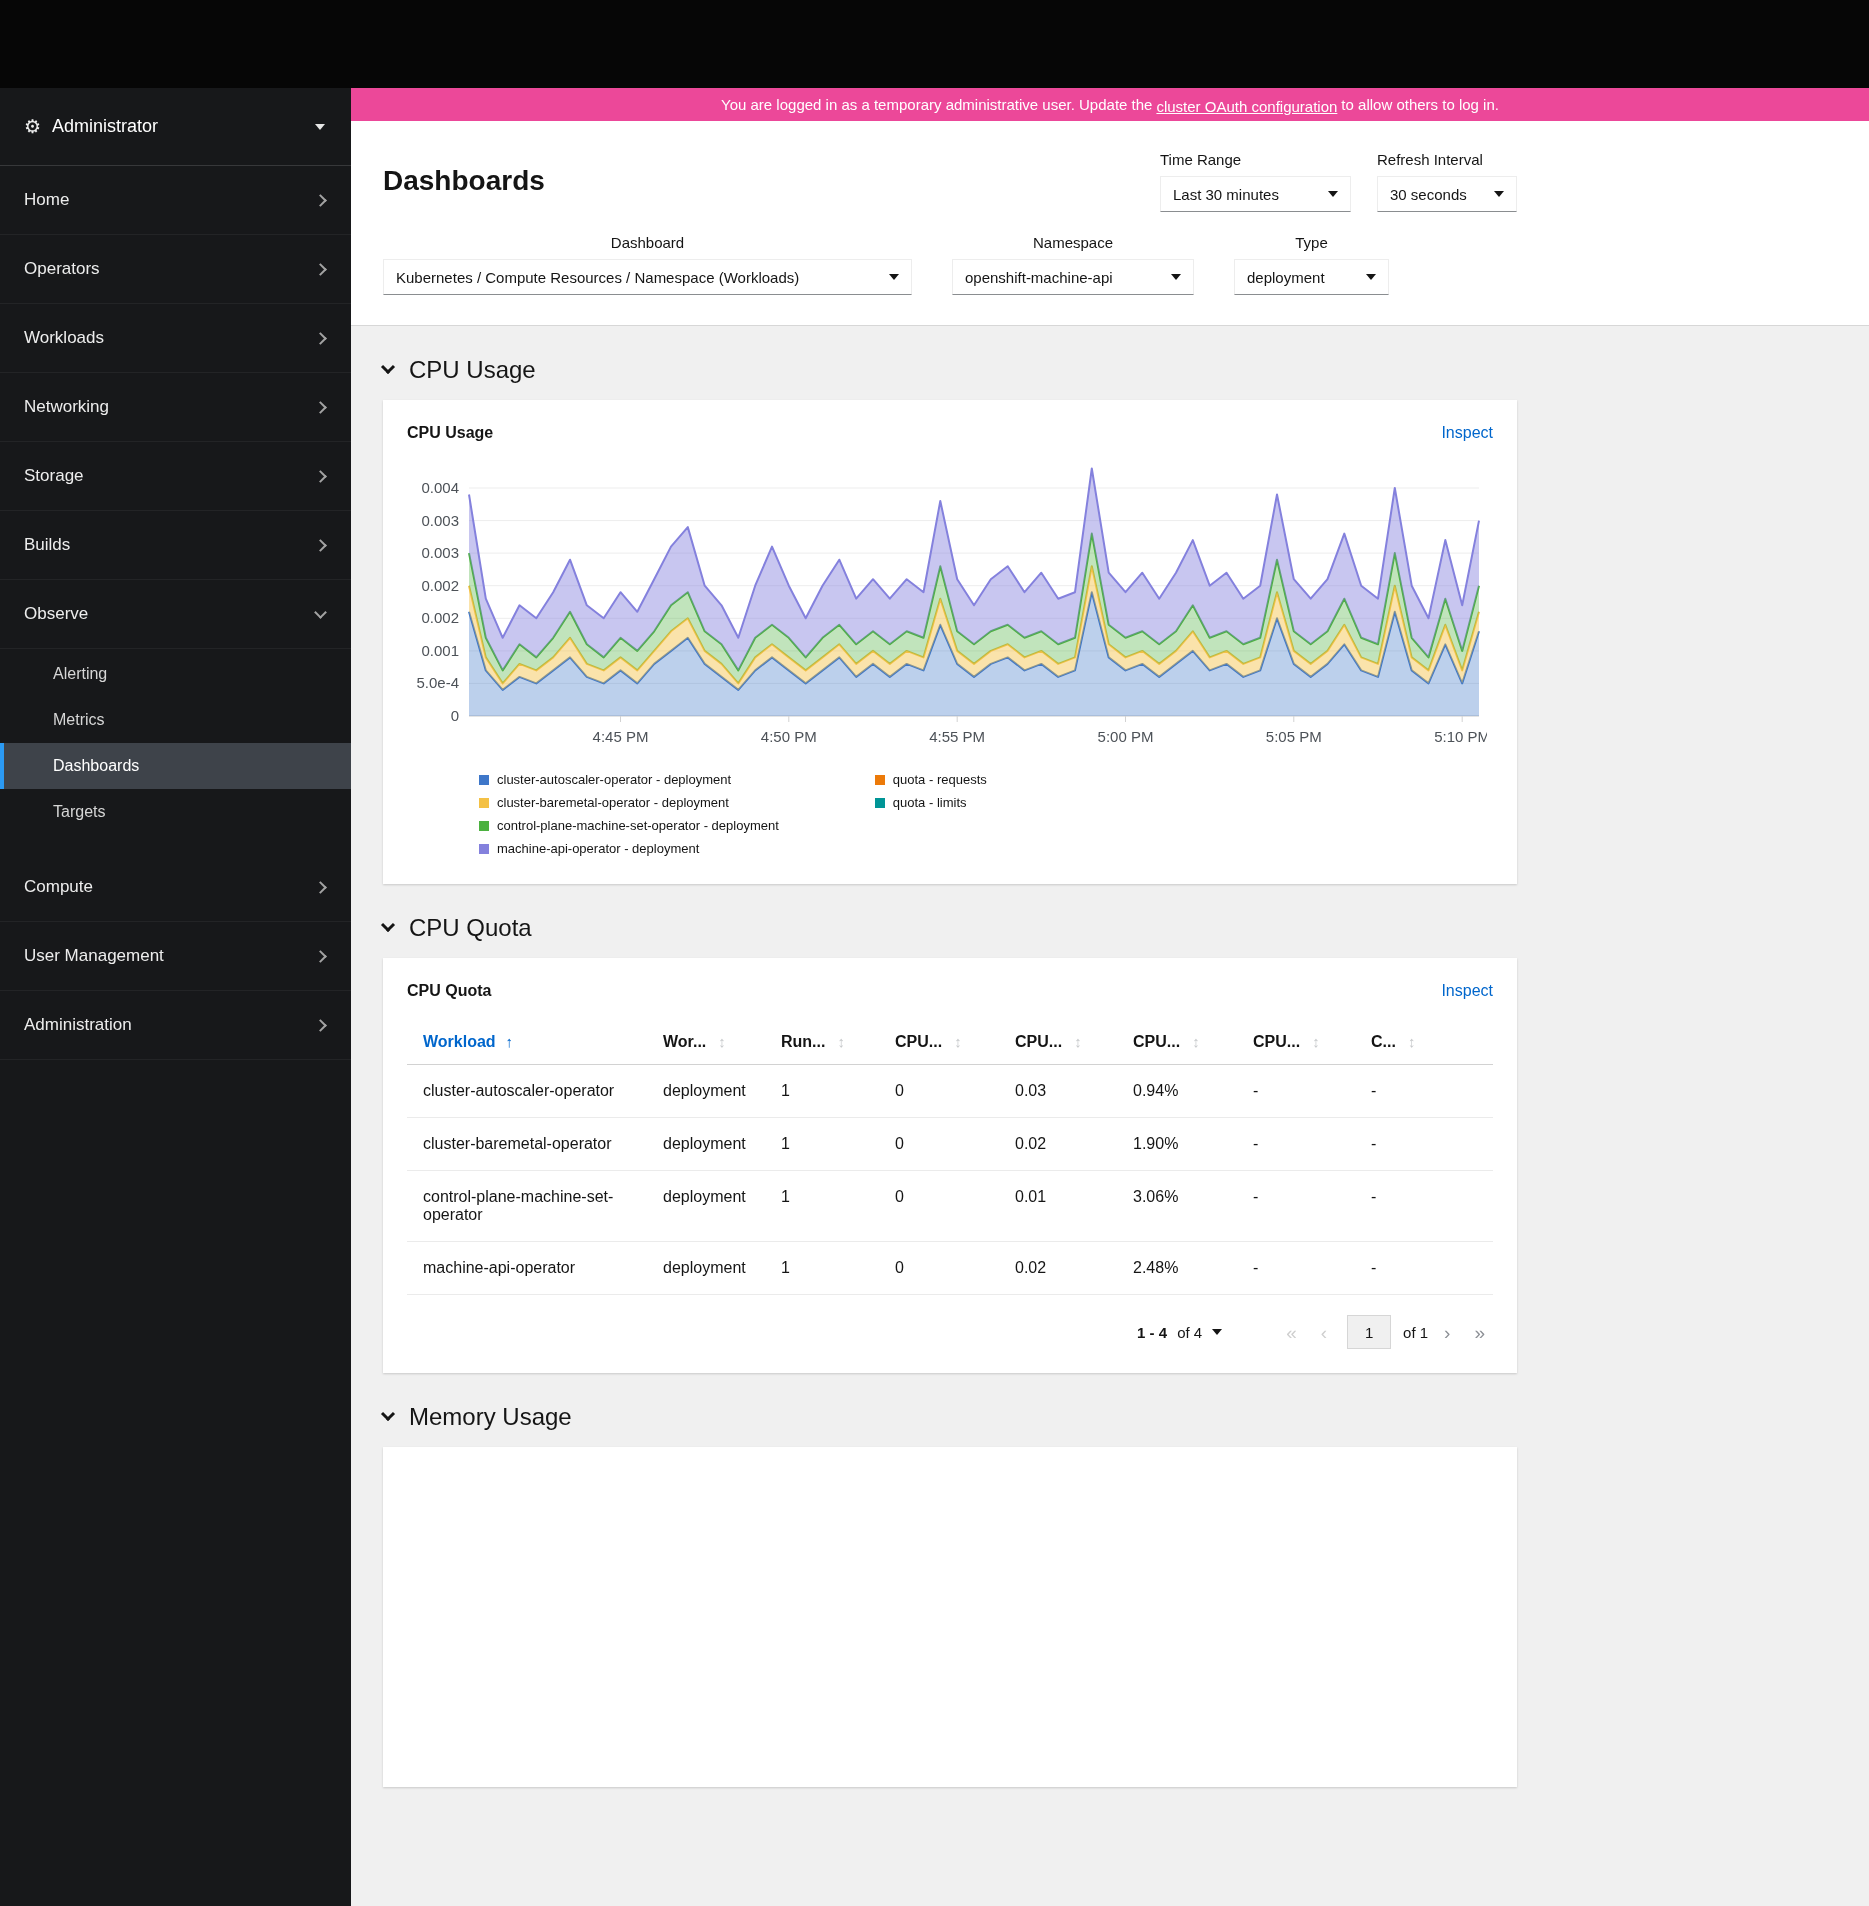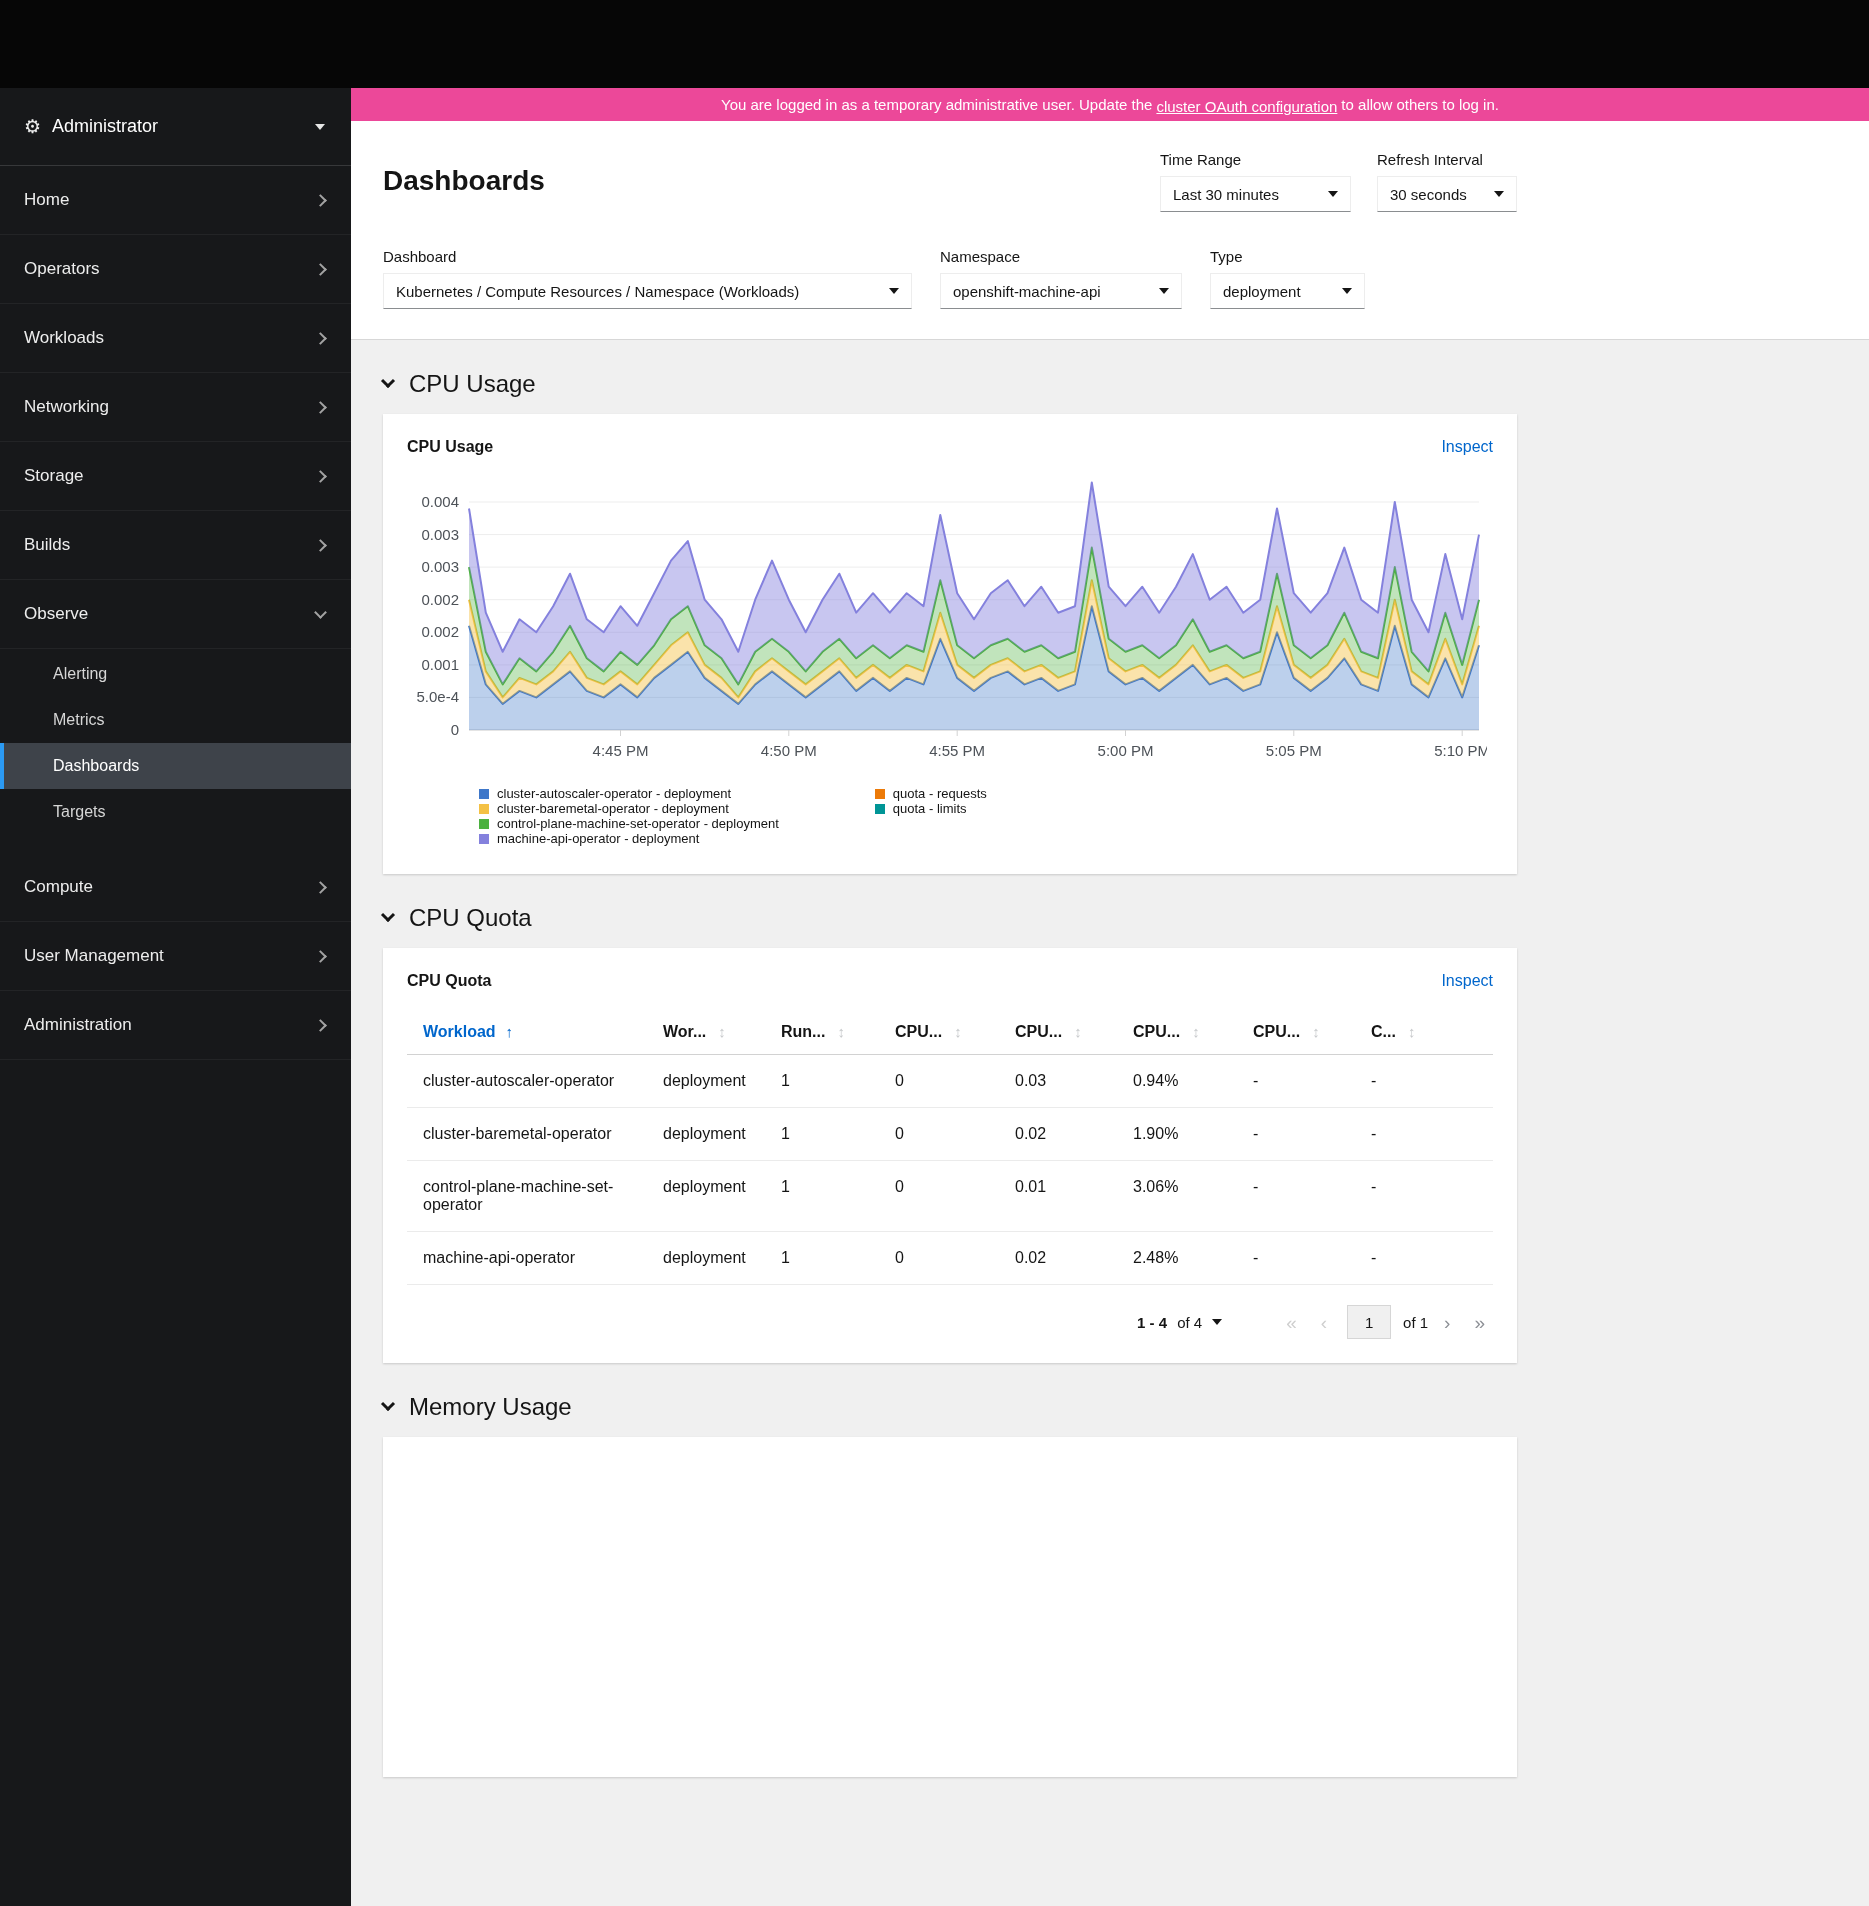--- a/index.html
+++ b/index.html
@@ -41,38 +41,38 @@
   .ph-top { display:flex; justify-content:space-between; align-items:flex-start; }
   .page-title { font-size:28px; font-weight:700; color:#151515; padding-top:14px; }
   .ph-controls { display:flex; gap:26px; }
   .field-label { font-size:15px; color:#151515; margin-bottom:8px; }
   .select { height:36px; background:#fff; border:1px solid #ededed; border-bottom-color:#8a8d90;
             display:flex; align-items:center; justify-content:space-between; gap:12px;
             padding:0 12px; font-size:15px; color:#151515; cursor:pointer; white-space:nowrap; overflow:hidden; }
   .sel-caret { width:0; height:0; border-left:5px solid transparent; border-right:5px solid transparent; border-top:6px solid #151515; flex-shrink:0; }
   .w-time { width:191px; } .w-refresh { width:140px; }
   .w-dash { width:529px; } .w-ns { width:242px; } .w-type { width:155px; }
-  .filters { display:flex; gap:28px; margin-top:36px; }
+  .filters { display:flex; gap:40px; margin-top:22px;text-align:center; }
 
   .page-body { padding:0 0 0 32px; }
   .section-head { display:flex; align-items:center; gap:16px; margin:30px 0 16px 0;
                   font-size:24px; color:#151515; cursor:pointer; width:1134px; }
   .section-chev { width:10px; height:10px; border-right:3px solid #151515; border-bottom:3px solid #151515;
                   transform:rotate(45deg); margin-top:-6px; flex-shrink:0; }
 
   .card { width:1134px; background:#fff; box-shadow:0 1px 2px rgba(3,3,3,0.16); padding:24px; }
   .card-head { display:flex; justify-content:space-between; align-items:center; }
   .card-title { font-size:16px; font-weight:700; color:#151515; }
   .inspect { font-size:16px; color:#0066cc; cursor:pointer; }
 
   .chart-wrap { margin-top:22px; }
   .tick { font-family:"Liberation Sans", sans-serif; font-size:15px; fill:#4d5258; }
 
   .legend { display:flex; gap:96px; margin:4px 0 4px 72px; }
-  .legend-col { display:flex; flex-direction:column; }
+  .legend-col { display:flex; flex-direction:column; gap:8px; }
   .legend-item { display:flex; align-items:center; gap:8px; font-size:13px; color:#151515; }
   .swatch { width:10px; height:10px; flex-shrink:0; }
 
   table.quota { width:100%; border-collapse:collapse; margin-top:20px; font-size:16px; }
   table.quota th { text-align:left; font-weight:700; padding:13px 10px 13px 0;
                    border-bottom:1px solid #d2d2d2; white-space:nowrap; color:#151515; }
   table.quota th.sorted { color:#0066cc; }
   table.quota td { padding:17px 10px 17px 0; border-bottom:1px solid #ebebeb; vertical-align:top; color:#151515; }
   table.quota th.first, table.quota td.first { padding-left:16px; }
   .sort-inactive { color:#c8cacc; margin-left:12px; font-size:15px; font-weight:400; }

